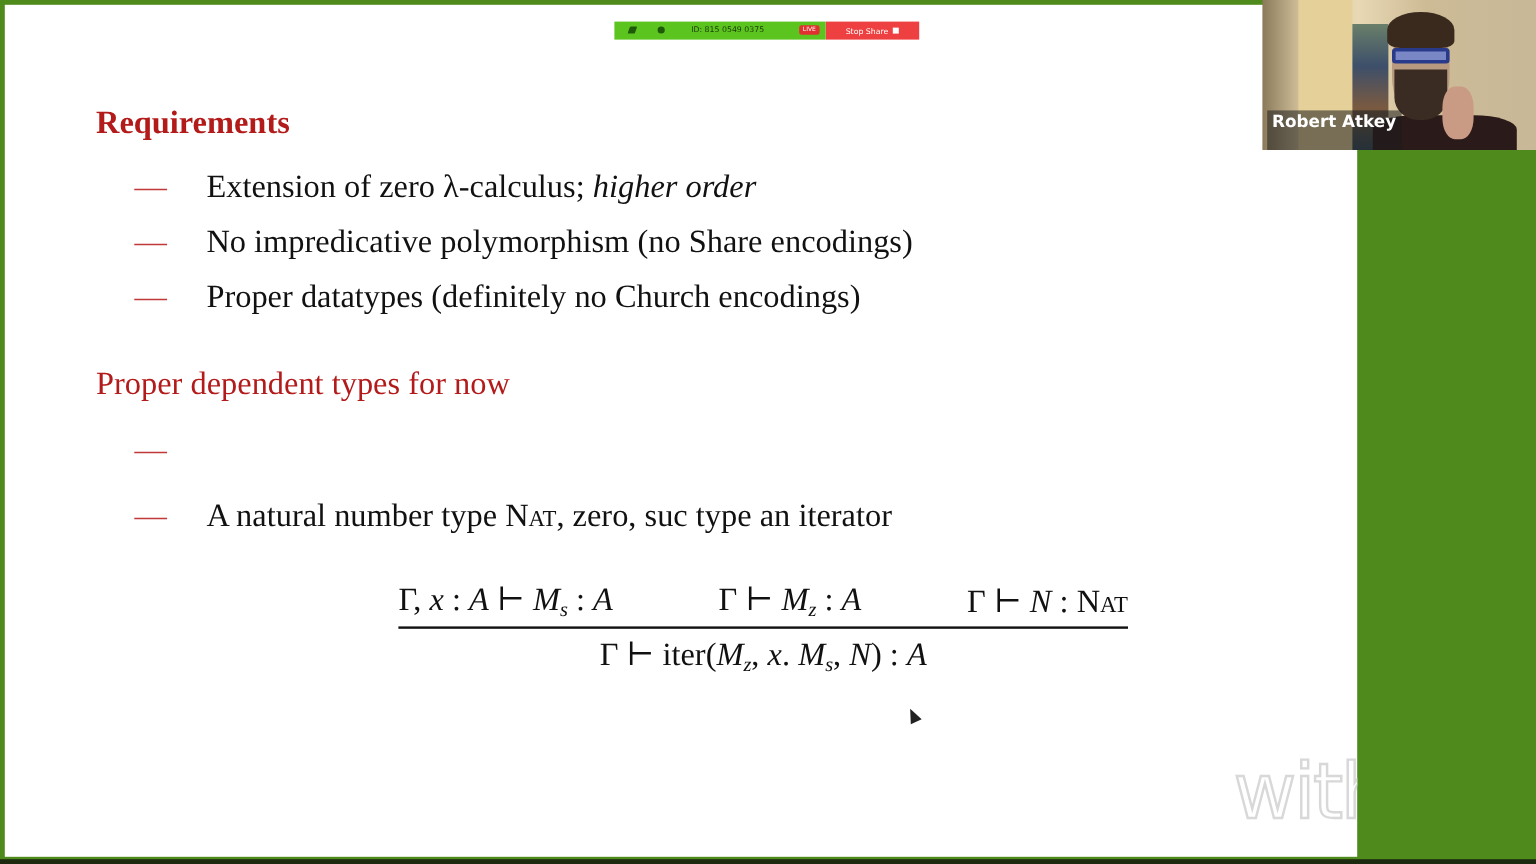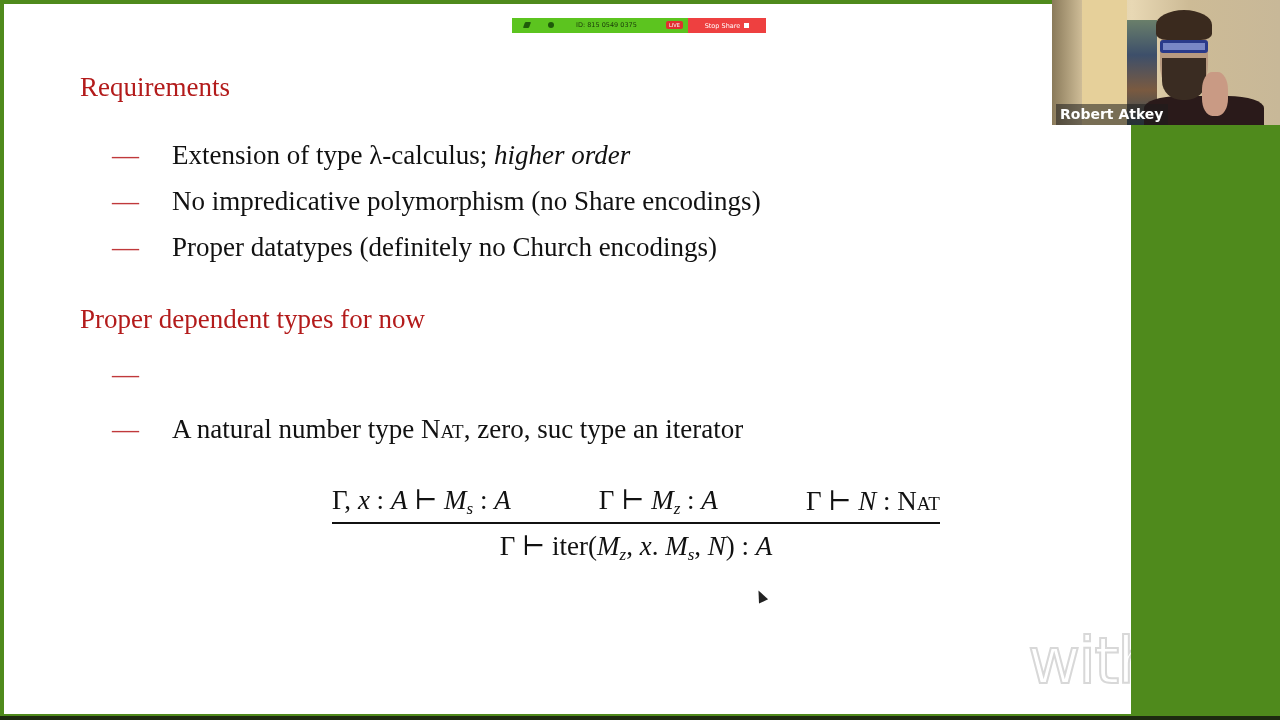--- a/index.html
+++ b/index.html
@@ -59,21 +59,21 @@
     }
     .shelf { position: absolute; left: 30px; top: 0; width: 45px; height: 125px; background: #e6d09a; }
     .shelf2 { position: absolute; left: 75px; top: 20px; width: 30px; height: 105px; background: linear-gradient(180deg,#6a7f6a,#3d4f6a,#7a5a40,#2f4a5a); }
     .person-head { position: absolute; left: 108px; top: 16px; width: 48px; height: 80px; background: #b89a80; border-radius: 45% 45% 40% 40%; }
     .beard { position: absolute; left: 110px; top: 58px; width: 44px; height: 42px; background: #3a2c22; border-radius: 0 0 45% 45%; }
     .hair { position: absolute; left: 104px; top: 10px; width: 56px; height: 30px; background: #3a2a1e; border-radius: 50% 50% 20% 20%; }
     .glasses { position: absolute; left: 108px; top: 40px; width: 48px; height: 13px; border: 3px solid #2a3a8a; background: rgba(70,120,255,0.55); border-radius: 3px; box-sizing: border-box; }
     .shirt { position: absolute; left: 92px; top: 96px; width: 120px; height: 40px; background: #2a1a1a; border-radius: 30% 30% 0 0; }
     .hand { position: absolute; left: 150px; top: 72px; width: 26px; height: 44px; background: #c99a84; border-radius: 40%; }
     .name-label {
-      position: absolute; left: 4px; bottom: 0; padding: 2px 5px 3px 4px;
+      position: absolute; left: 4px; bottom: 0; padding: 2px 5px 15px 4px;
       background: rgba(30,30,30,0.55); color: #fff; font-family: "DejaVu Sans", sans-serif; font-weight: bold; font-size: 14px;
     }
 
     .zoom-logo {
       position: absolute; left: 1024px; top: 620px; font-family: "DejaVu Sans", sans-serif;
       font-size: 64px; letter-spacing: -2px; color: #ffffff;
       -webkit-text-stroke: 2px #d8d8d8; font-weight: normal;
     }
     .cursor { position: absolute; left: 752px; top: 586px; width: 0; height: 0;
       border-left: 5px solid transparent; border-right: 5px solid transparent; border-bottom: 12px solid #222;
@@ -90,25 +90,25 @@
       <span class="ico ico2"></span>
       <span class="meeting-id">ID: 815 0549 0375</span>
       <span class="live">LIVE</span>
     </div>
     <div class="stop-share">
       <span>Stop Share</span>
       <span class="sq"></span>
     </div>
   </div>
 
-  <div class="heading" style="top:68px;">Requirements</div>
+  <div class="heading" style="top:83px;font-weight:bold;">Requirements</div>
 
   <div class="bullet" style="top:136px;">
     <span class="dash">—</span>
-    <span class="text"><span>Extension of type λ-calculus; </span><span class="it">higher order</span></span>
+    <span class="text"><span>Extension of zero λ-calculus; </span><span class="it">higher order</span></span>
   </div>
   <div class="bullet" style="top:182px;">
     <span class="dash">—</span>
     <span class="text">No impredicative polymorphism (no Share encodings)</span>
   </div>
   <div class="bullet" style="top:228px;">
     <span class="dash">—</span>
     <span class="text">Proper datatypes (definitely no Church encodings)</span>
   </div>
 

